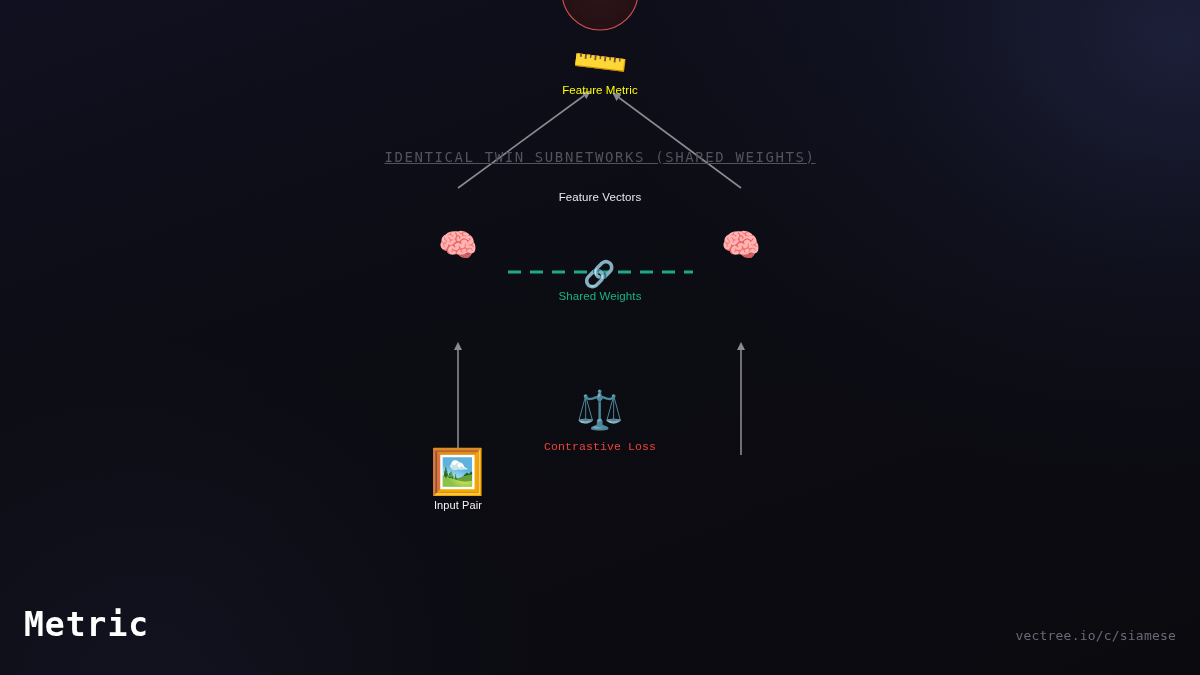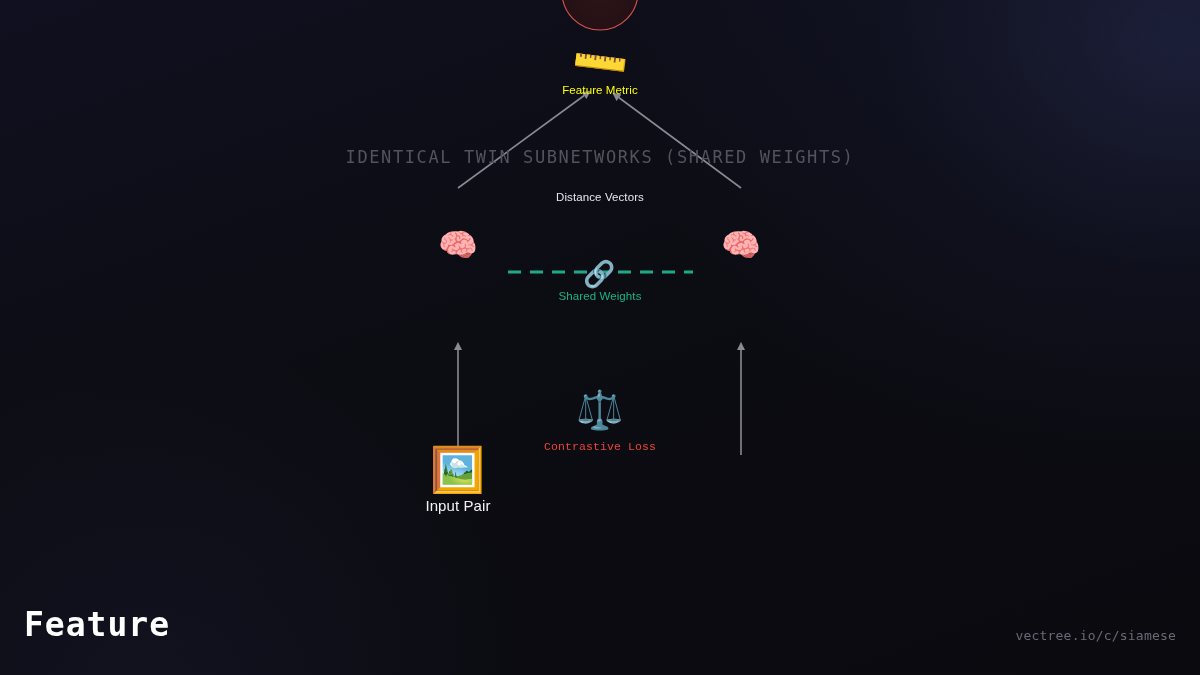--- a/index.html
+++ b/index.html
@@ -64,34 +64,35 @@
   #node-brain-left .glyph,
   #node-brain-right .glyph { font-size: 32px; }
 
   #node-shared-weights .glyph { font-size: 26px; }
   #node-shared-weights .caption { color: #18b583; font-size: 11.5px; margin-top: 4px; text-align: center; }
 
   #node-contrastive-loss .glyph { font-size: 38px; filter: hue-rotate(0deg); }
   #node-contrastive-loss .caption { color: #e8453c; font-size: 11.5px; margin-top: 12px; font-family: Liberation Mono, monospace; }
 
   #node-input-pair .glyph { font-size: 44px; }
-  #node-input-pair .caption { color: #f2f2f6; font-size: 15px; }
+  #node-input-pair .caption { color: #f2f2f6; font-size: 11px; }
 
   
   #band-label {
     position: absolute;
     left: 600px;
     top: 157px;
     transform: translate(-50%, -50%);
     font-family: "DejaVu Sans Mono", monospace;
-    font-size: 17px;
+    font-size: 14px;
     letter-spacing: 1.6px;
     color: #53535e;
     white-space: nowrap;
     user-select: none;
+    text-decoration: underline;
   }
 
   
   #footer {
     position: absolute;
     left: 0;
     right: 0;
     bottom: 0;
     height: 120px;
   }
@@ -168,21 +169,21 @@
   </svg>
 
   <div id="band-label">IDENTICAL TWIN SUBNETWORKS (SHARED WEIGHTS)</div>
 
   <div class="node" id="node-distance-metric" style="left:600px; top:70px;">
     <span class="glyph">📏</span>
     <span class="caption">Feature Metric</span>
   </div>
 
   <div class="node" id="node-feature-vectors" style="left:600px; top:198px;">
-    <span class="caption" style="margin-top:0">Distance Vectors</span>
+    <span class="caption" style="margin-top:0">Feature Vectors</span>
   </div>
 
   <div class="node" id="node-brain-left" style="left:458px; top:245px;">
     <span class="glyph">🧠</span>
   </div>
 
   <div class="node" id="node-brain-right" style="left:741px; top:245px;">
     <span class="glyph">🧠</span>
   </div>
 
@@ -197,18 +198,18 @@
   </div>
 
   <div class="node" id="node-input-pair" style="left:458px; top:480px;">
     <span class="glyph">🖼️</span>
     <span class="caption">Input Pair</span>
   </div>
 
   <div id="footer">
 
 
-    <div id="page-title">Feature</div>
+    <div id="page-title">Metric</div>
 
     <div id="footer-url">vectree.io/c/siamese</div>
   </div>
 
 </div>
 
 </body></html>

